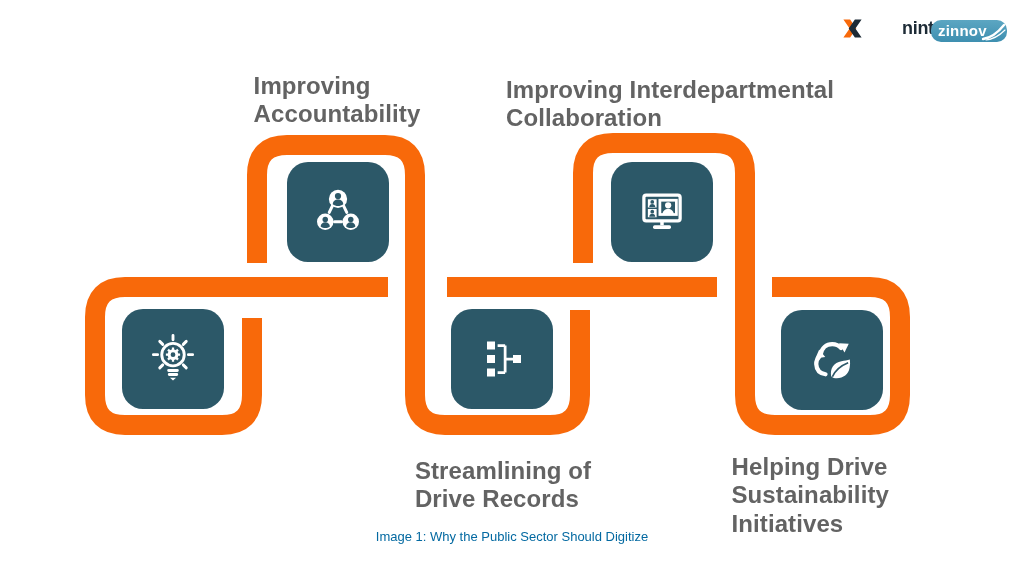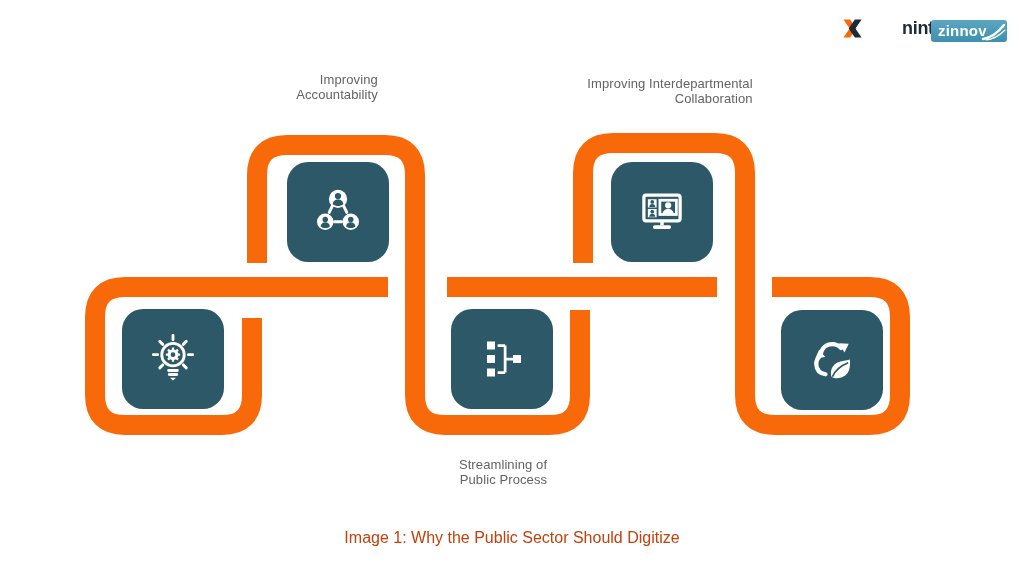--- a/index.html
+++ b/index.html
@@ -7,37 +7,37 @@
     position:relative;width:1024px;height:576px;background:#ffffff;overflow:hidden;
     font-family:"Liberation Sans", sans-serif;
   }
   .flow-svg{position:absolute;left:0;top:0;width:1024px;height:576px;}
   .icon-box{
     position:absolute;width:102px;height:100px;background:#2C5868;border-radius:21px;
     display:flex;align-items:center;justify-content:center;
   }
   .icon-box svg{width:60px;height:60px;}
   .node-label{
-    position:absolute;transform:translateX(-50%);text-align:right;
-    font-weight:normal;font-size:13px;line-height:1.18;color:#636363;
+    position:absolute;transform:translateX(-50%);text-align:left;
+    font-weight:bold;font-size:24px;line-height:1.18;color:#636363;
     white-space:pre-line;letter-spacing:0.1px;
   }
   .caption{
     position:absolute;left:512px;top:529px;transform:translateX(-50%);
-    font-size:16px;color:#c2410c;white-space:nowrap;
+    font-size:13px;color:#0369a1;white-space:nowrap;
   }
   .brand-nintex{
     position:absolute;left:841px;top:17px;display:flex;align-items:center;gap:5px;
   }
   .brand-nintex .x-icon{width:23px;height:23px;}
   .brand-nintex .word{
     font-weight:bold;font-size:18px;color:#1D2B36;letter-spacing:-0.3px;margin-left:33px;
   }
   .zinnov-badge{
-    position:absolute;left:931px;top:20px;width:76px;height:22px;border-radius:3px;
+    position:absolute;left:931px;top:20px;width:76px;height:22px;border-radius:10px;
     background:linear-gradient(#5CA6C2,#3E8FB0);overflow:hidden;
   }
   .zinnov-badge .word{
     position:absolute;left:7px;top:2px;font-weight:bold;font-size:15px;color:#ffffff;letter-spacing:0.2px;
   }
   .zinnov-badge svg{position:absolute;left:0;top:0;width:76px;height:22px;}
 </style>
 </head>
 <body>
 
@@ -102,21 +102,21 @@
       </g>
       <g fill="#fff">
         <rect x="12" y="10" width="6.4" height="6.4"></rect>
         <rect x="12" y="20.8" width="6.4" height="6.4"></rect>
         <rect x="12" y="31.6" width="6.4" height="6.4"></rect>
         <rect x="32.8" y="20.8" width="6.4" height="6.4"></rect>
       </g>
     </svg>
   </div>
   <div class="node-label" style="left:503px;top:457px">Streamlining of
-Public Process</div>
+Drive Records</div>
 
   <div class="icon-box" style="left:611px;top:162px">
     <svg viewBox="0 0 48 48">
       <rect x="9.5" y="10.5" width="29" height="20.5" rx="1.8" stroke="#fff" stroke-width="2.6" fill="none"></rect>
       <rect x="22.6" y="31" width="2.8" height="3.6" fill="#fff"></rect>
       <rect x="16.8" y="34.6" width="14.4" height="2.9" rx="1.3" fill="#fff"></rect>
       <g fill="#fff">
         <rect x="12.7" y="13.8" width="7" height="6.6"></rect>
         <rect x="12.7" y="21.6" width="7" height="6.6"></rect>
       </g>
@@ -141,20 +141,22 @@
         <path d="M18.8,35.4c-4.5-0.7-7.2-3.6-7.4-8.1c-0.1-2.3 0.8-4.4 2.5-6.1"></path>
       </g>
       <g fill="#fff">
         <path d="M29.6,10.6l7.8,0.4l-3.4,7z"></path>
         <path d="M10.6,22.8l3.2-7.2l4.8,6z"></path>
         <path d="M23.3,36.9c-0.9-6.7 2.1-10.8 8.3-12c2.4-0.5 4.7-0.7 6.7-1.4c0.3,2.2 0.2,4.5-0.2,6.7c-1,5.4-4.9,8.3-10.3,8.3c-1.6,0-3.2-0.2-4.5-1.6z"></path>
       </g>
       <path d="M24.3,37.4c2.3-5.1 6.6-8.8 12.6-11.2" stroke="#2C5868" stroke-width="1.4" fill="none"></path>
     </svg>
   </div>
+  <div class="node-label" style="left:829px;top:453px">Helping Drive
+Sustainability Initiatives</div>
 
   <div class="brand-nintex">
     <svg class="x-icon" viewBox="0 0 24 24">
       <path fill="#F8690A" d="M2.5,2.5h7l6.5,9.5l-6.5,9.5h-7l6.5,-9.5z"></path>
       <path fill="#1D2B36" d="M21.5,2.5h-7l-6.5,9.5l6.5,9.5h7l-6.5,-9.5z" transform="translate(0,0)"></path>
       <path fill="#1D2B36" d="M14.5,2.5h7l-6.8,9.5l6.8,9.5h-7l-6.6,-9.5z" opacity="0"></path>
     </svg>
     <span class="word">nintex</span>
   </div>
 

